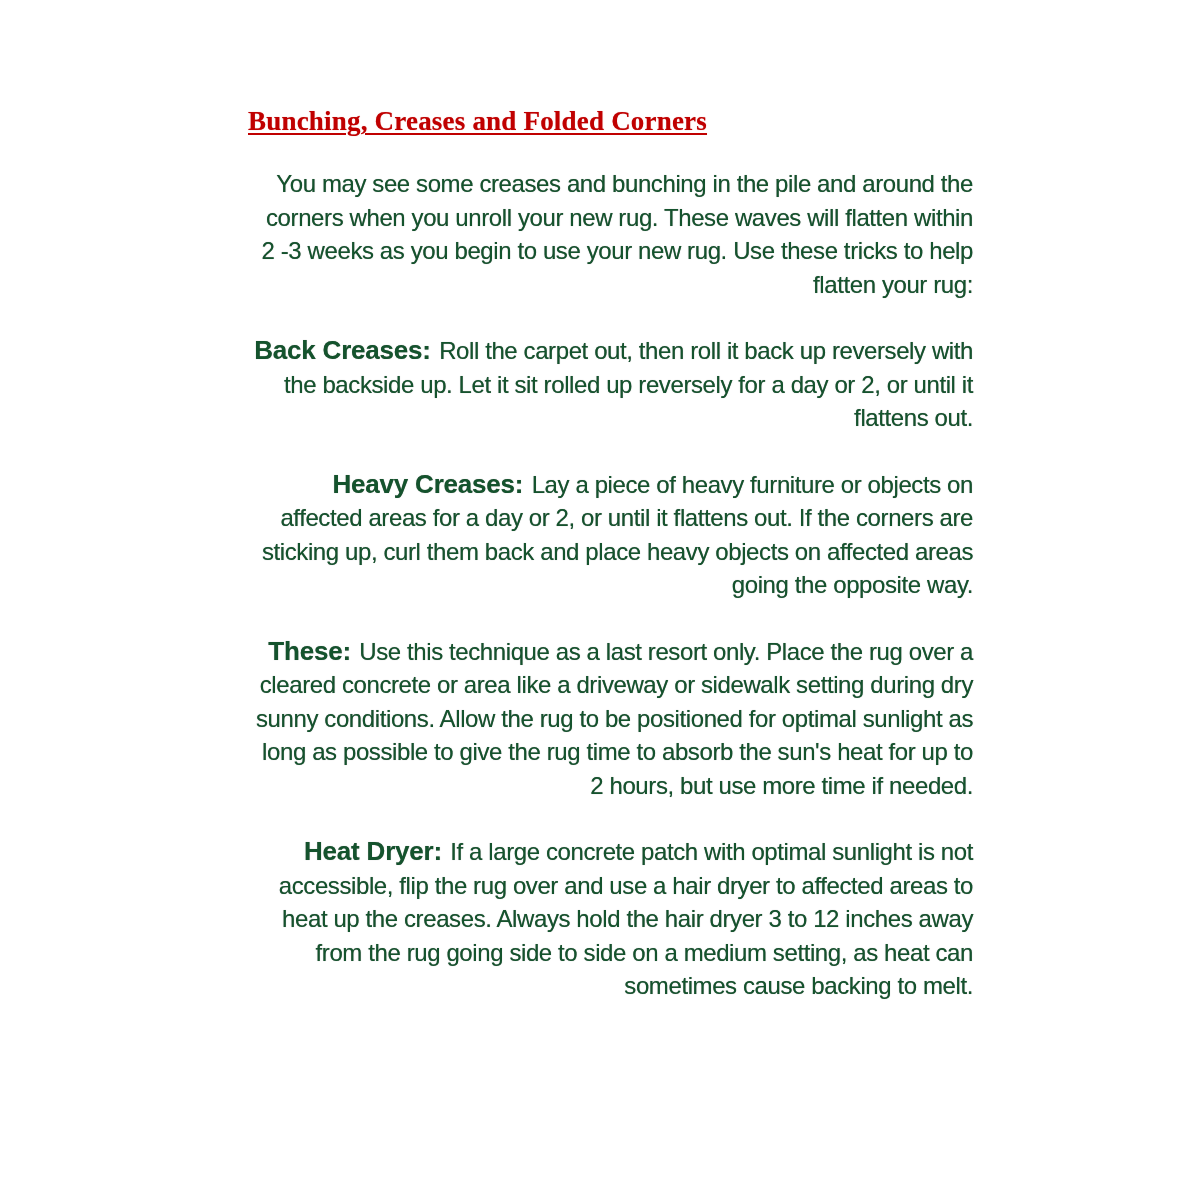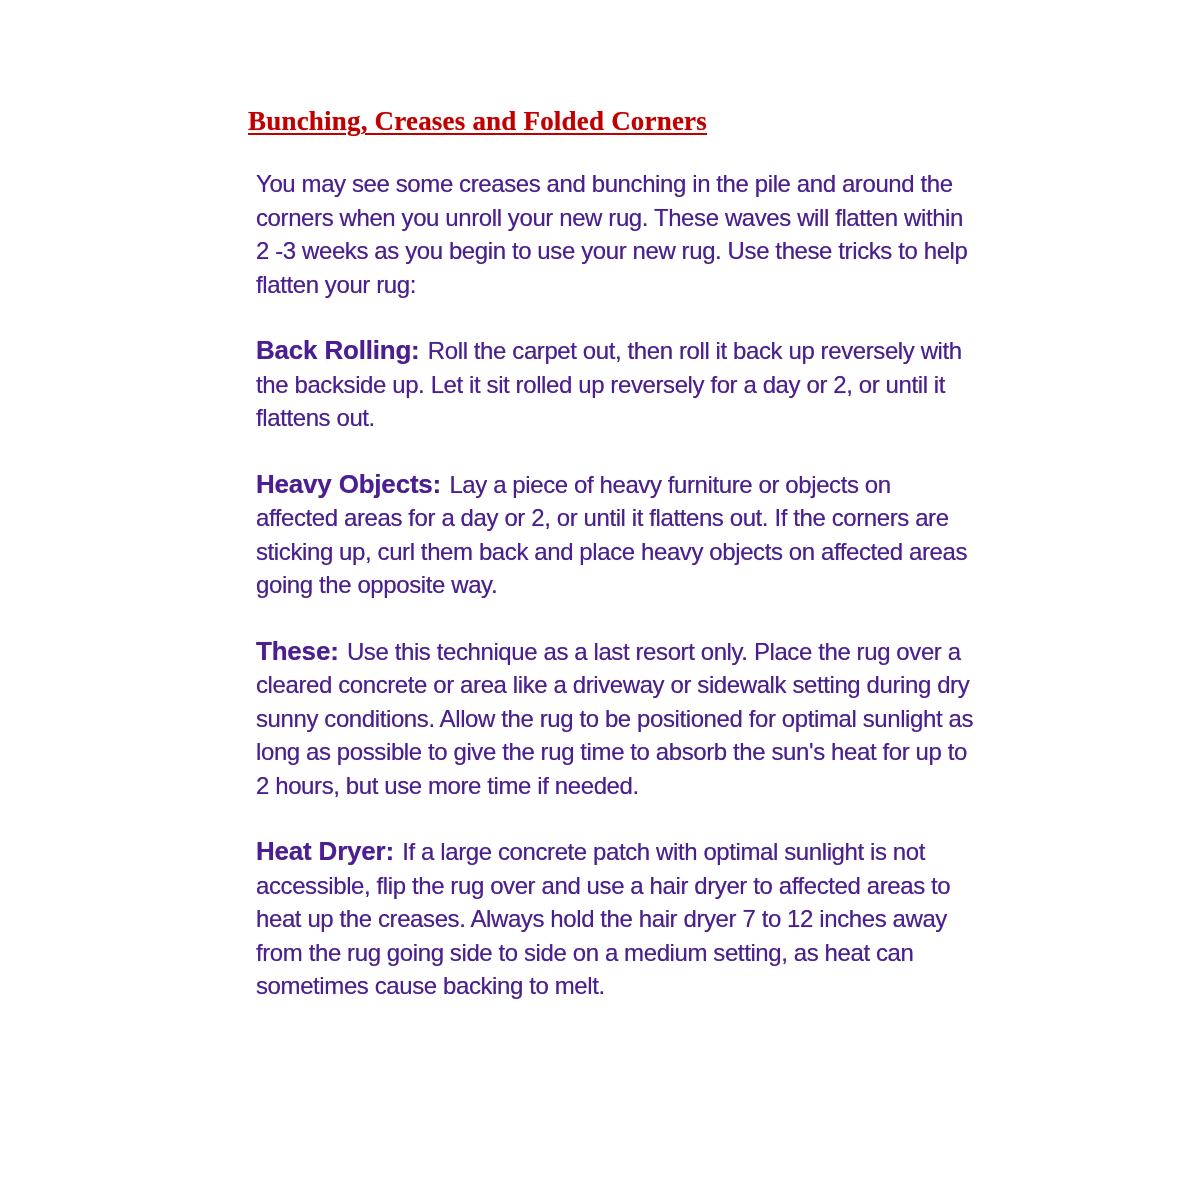--- a/index.html
+++ b/index.html
@@ -30,51 +30,52 @@
     text-underline-offset: 3px;
     margin: 0 0 30px 0;
     letter-spacing: 0.2px;
     text-shadow: 0 0 0.8px rgba(192,0,0,0.55);
   }
   .para {
     font-family: "Liberation Sans", "DejaVu Sans", sans-serif;
     font-size: 24px;
     line-height: 33.5px;
     letter-spacing: -0.4px;
-    color: #4c1d95;
-    margin: 0 0 33px 8px;
+    color: #14532d;
+    margin: 0 0 33px 0;
     text-shadow: 0 0 0.7px rgba(0,0,0,0.5);
+    text-align: right;
   }
   .lead {
     font-weight: bold;
     font-size: 26px;
     margin-right: 0.32em;
     letter-spacing: -0.2px;
   }
 </style>
 </head>
 <body>
 
 <div class="canvas">
   <div class="doc-column">
 
     <h1 class="doc-title" style="color: rgb(192, 0, 0);">Bunching, Creases and Folded Corners</h1>
 
     <p class="para">You may see some creases and bunching in the pile and around the corners when you unroll your new rug. These waves will flatten within 2 -3 weeks as you begin to use your new rug. Use these tricks to help flatten your rug:</p>
 
     <p class="para">
-      <span class="lead">Back Rolling:</span><span>Roll the carpet out, then roll it back up reversely with the backside up. Let it sit rolled up reversely for a day or 2, or until it flattens out.</span>
+      <span class="lead">Back Creases:</span><span>Roll the carpet out, then roll it back up reversely with the backside up. Let it sit rolled up reversely for a day or 2, or until it flattens out.</span>
     </p>
 
     <p class="para">
-      <span class="lead">Heavy Objects:</span><span>Lay a piece of heavy furniture or objects on affected areas for a day or 2, or until it flattens out. If the corners are sticking up, curl them back and place heavy objects on affected areas going the opposite way.</span>
+      <span class="lead">Heavy Creases:</span><span>Lay a piece of heavy furniture or objects on affected areas for a day or 2, or until it flattens out. If the corners are sticking up, curl them back and place heavy objects on affected areas going the opposite way.</span>
     </p>
 
     <p class="para">
       <span class="lead">These:</span><span>Use this technique as a last resort only. Place the rug over a cleared concrete or area like a driveway or sidewalk setting during dry sunny conditions. Allow the rug to be positioned for optimal sunlight as long as possible to give the rug time to absorb the sun's heat for up to 2 hours, but use more time if needed.</span>
     </p>
 
     <p class="para">
-      <span class="lead">Heat Dryer:</span><span>If a large concrete patch with optimal sunlight is not accessible, flip the rug over and use a hair dryer to affected areas to heat up the creases. Always hold the hair dryer 7 to 12 inches away from the rug going side to side on a medium setting, as heat can sometimes cause backing to melt.</span>
+      <span class="lead">Heat Dryer:</span><span>If a large concrete patch with optimal sunlight is not accessible, flip the rug over and use a hair dryer to affected areas to heat up the creases. Always hold the hair dryer 3 to 12 inches away from the rug going side to side on a medium setting, as heat can sometimes cause backing to melt.</span>
     </p>
 
   </div>
 </div>
 
 </body></html>

